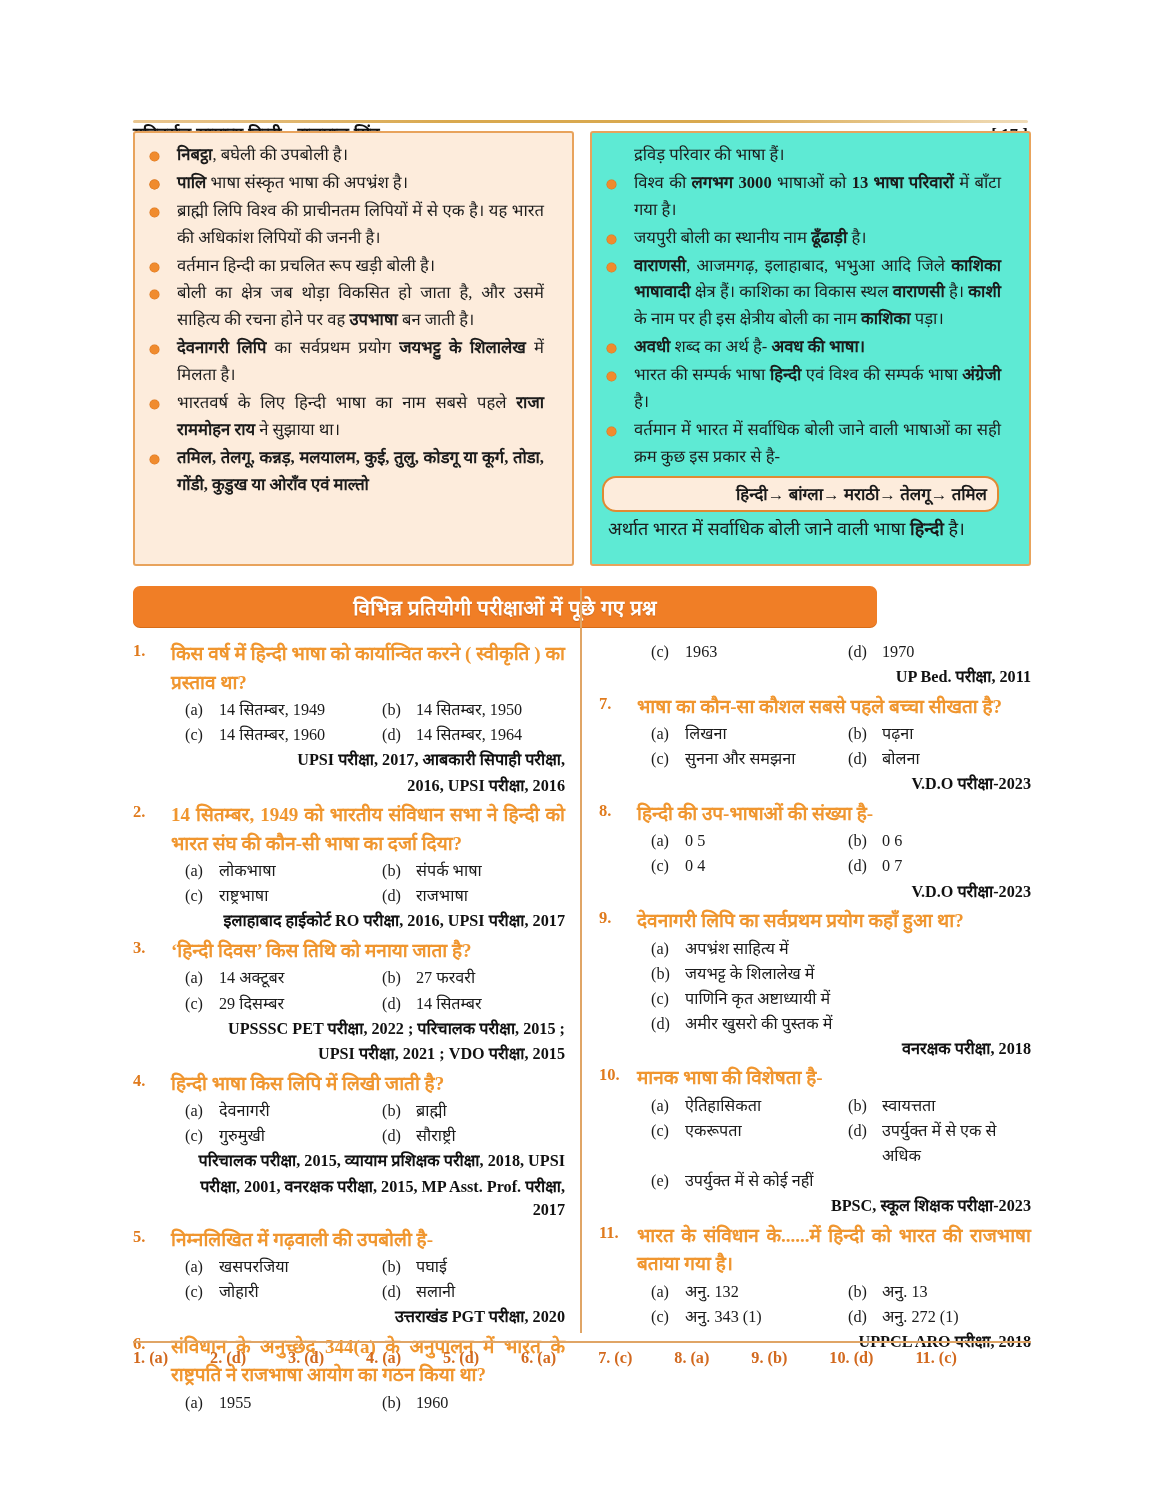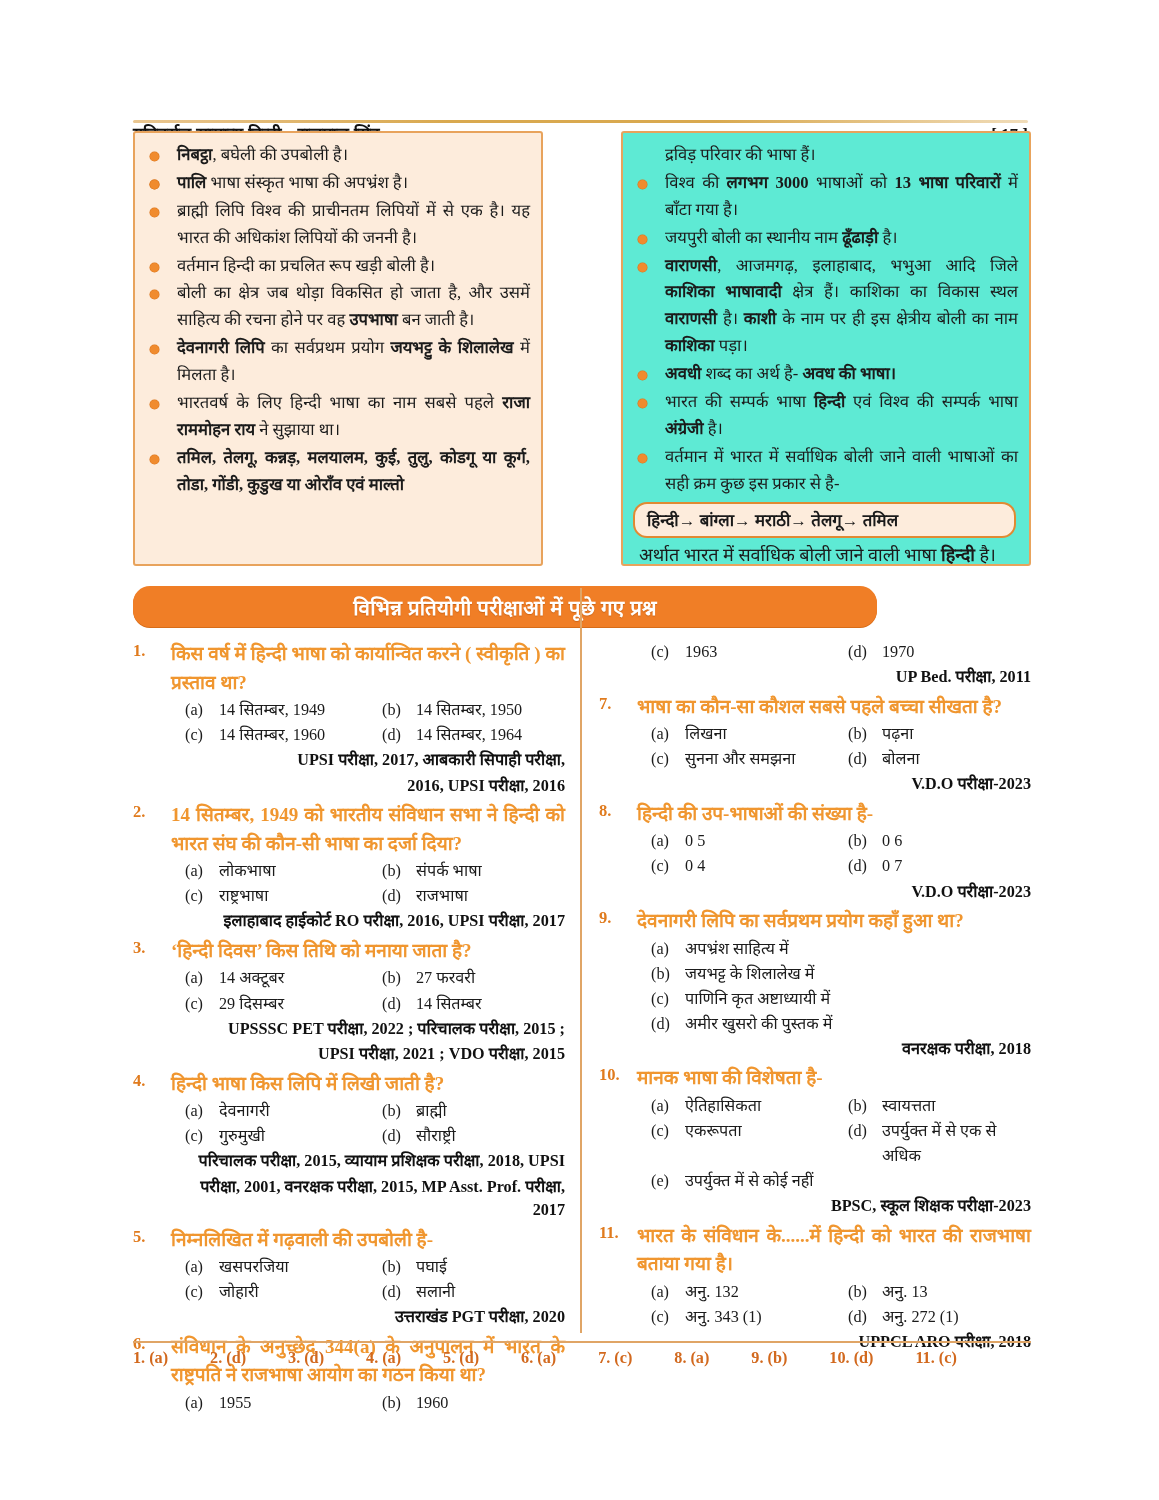--- a/index.html
+++ b/index.html
@@ -27,25 +27,25 @@
   .headrule{
     position:absolute;left:133px;top:120px;width:895px;height:3px;
     background:linear-gradient(to right,#e9c691,#d9a94f 35%,#d9a94f 65%,#f0dcb9);
     border-radius:2px;
   }
 
   
   .factwrap{position:absolute;left:133px;top:131px;width:898px;height:435px;
     display:flex;justify-content:space-between;}
   .factbox{
-    width:410px;box-sizing:border-box;
+    width:441px;box-sizing:border-box;
     background:#fdecdc;
     border:2px solid #e8a35c;
     border-radius:3px;
-    padding:9px 11px 6px 8px;
+    padding:9px 28px 6px 8px;
     position:relative;
   }
   .fb-right{background:#5eead4;}
   ul.facts{list-style:none;margin:0;padding:0;}
   ul.facts li{
     position:relative;
     padding-left:34px;
     margin:0 0 1px 0;
     font-size:16.6px;
     line-height:1.62;
@@ -61,30 +61,31 @@
     box-shadow:0 0 0 .5px #d8731a;
   }
   .b{font-weight:bold;}
   .flowbox{
     margin:5px 2px 4px 2px;
     border:2px solid #e08a33;
     border-radius:14px;
     padding:4px 10px 5px 12px;
     font-weight:bold;font-size:16.8px;
     background:#fdecdc;
+    text-align:right;
   }
   .afterflow{
     font-size:18px;line-height:1.55;padding-left:8px;margin-top:3px;
   }
 
   
   .banner{
     position:absolute;left:133px;top:586px;width:744px;height:41px;
     background:#f07e26;
-    border-radius:17px;
+    border-radius:7px;
     display:flex;align-items:center;justify-content:center;
     box-shadow:0 1px 0 #d76c18;
   }
   .banner .btxt{
     color:#ffffff;font-weight:bold;font-size:20.5px;
     font-family:"Liberation Sans","DejaVu Sans",sans-serif;
     letter-spacing:.2px;
     text-shadow:0 1px 1px rgba(140,60,0,.35);
   }
 

